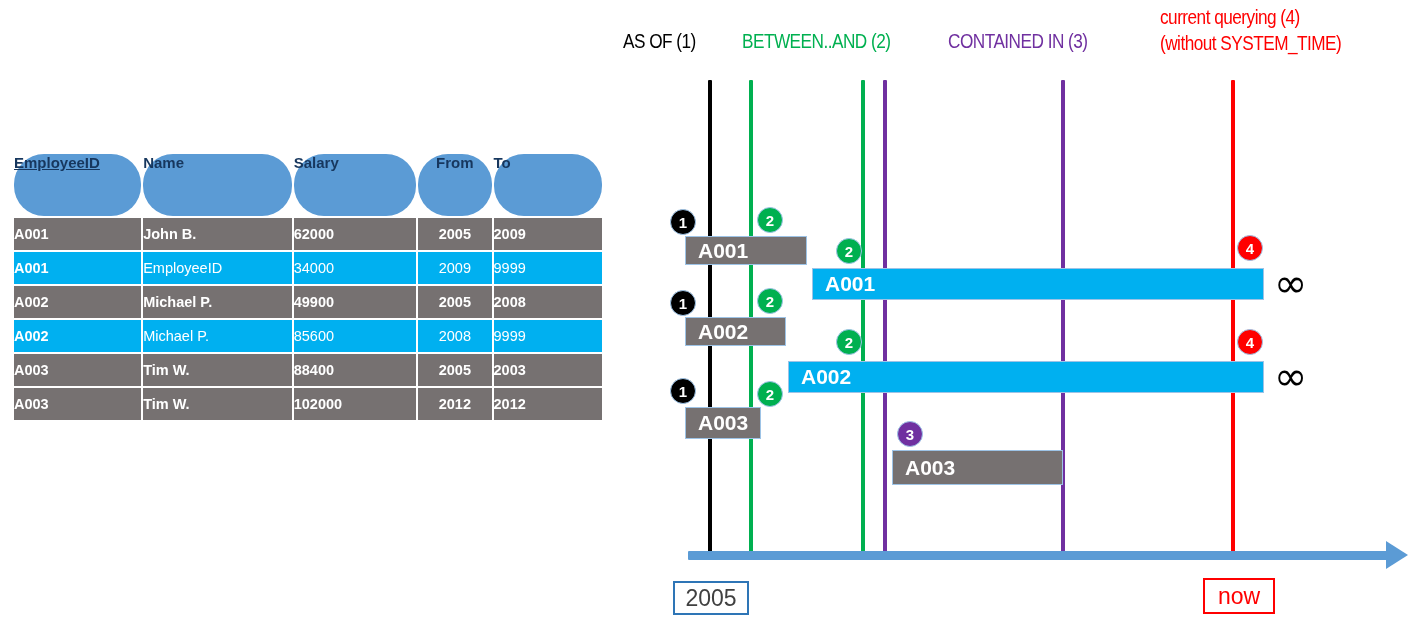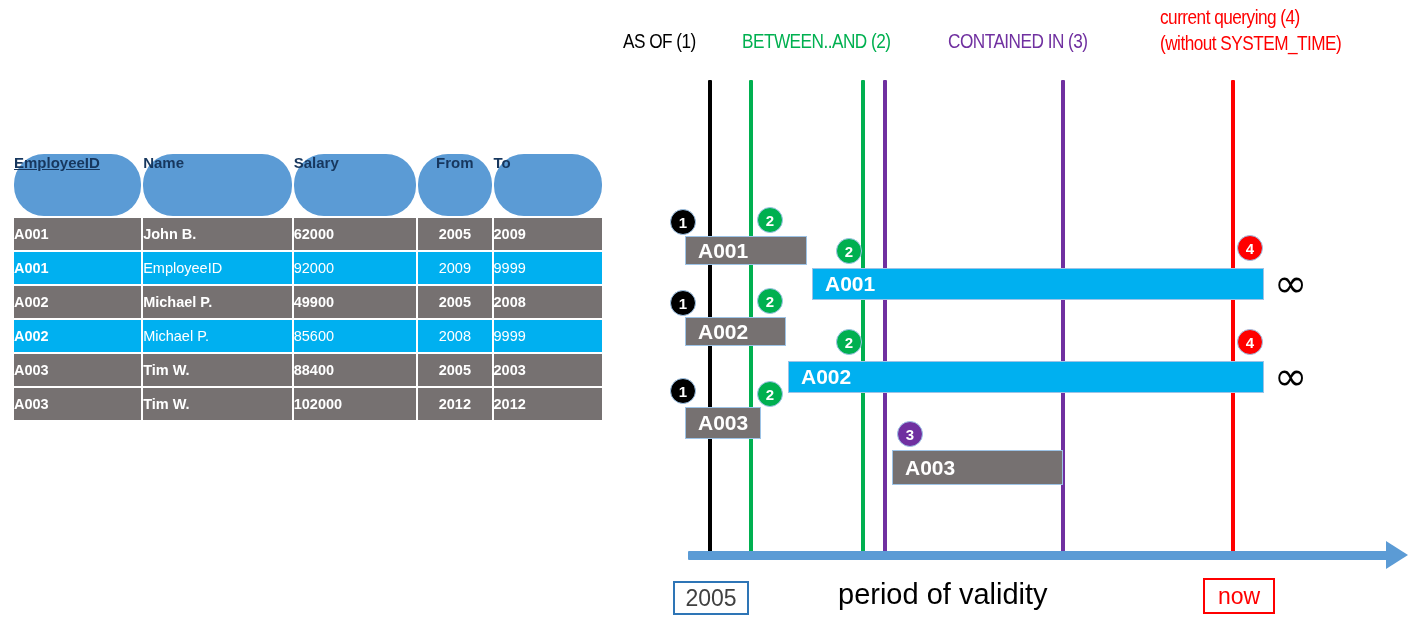--- a/index.html
+++ b/index.html
@@ -92,21 +92,21 @@
     <tr class="row-gray">
       <td class="cell idcol c-id">A001</td>
       <td class="cell c-name">John  B.</td>
       <td class="cell c-sal">62000</td>
       <td class="cell c-from">2005</td>
       <td class="cell c-to">2009</td>
     </tr>
     <tr class="row-cyan">
       <td class="cell idcol c-id">A001</td>
       <td class="cell c-name">EmployeeID</td>
-      <td class="cell c-sal">92000</td>
+      <td class="cell c-sal">34000</td>
       <td class="cell c-from">2009</td>
       <td class="cell c-to">9999</td>
     </tr>
     <tr class="row-gray">
       <td class="cell idcol c-id">A002</td>
       <td class="cell c-name">Michael P.</td>
       <td class="cell c-sal">49900</td>
       <td class="cell c-from">2005</td>
       <td class="cell c-to">2008</td>
     </tr>
@@ -188,16 +188,15 @@
   <div class="badge b4" style="left:1237px;top:329px;">4</div>
 
   <div class="badge b1" style="left:670px;top:378px;">1</div>
   <div class="badge b2" style="left:757px;top:381px;">2</div>
   <div class="badge b3" style="left:897px;top:421px;">3</div>
 
   <div class="axis-line" style="left:688px;top:551px;width:700px;"></div>
   <div class="axis-head" style="left:1386px;top:541px;"></div>
 
   <div class="tagbox blue" style="left:673px;top:581px;width:76px;height:34px;">2005</div>
-  <div class="axis-title" style="left:838px;top:578px;">period of validity</div>
   <div class="tagbox red" style="left:1203px;top:578px;width:72px;height:36px;">now</div>
 
 </div>
 
 </body></html>

